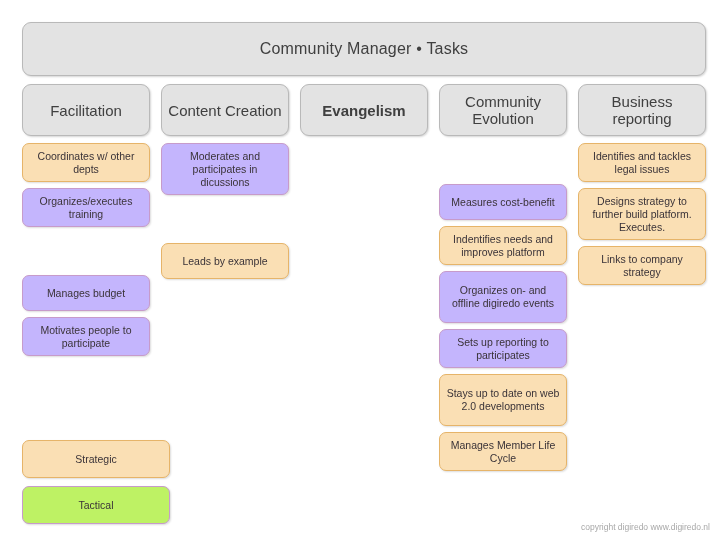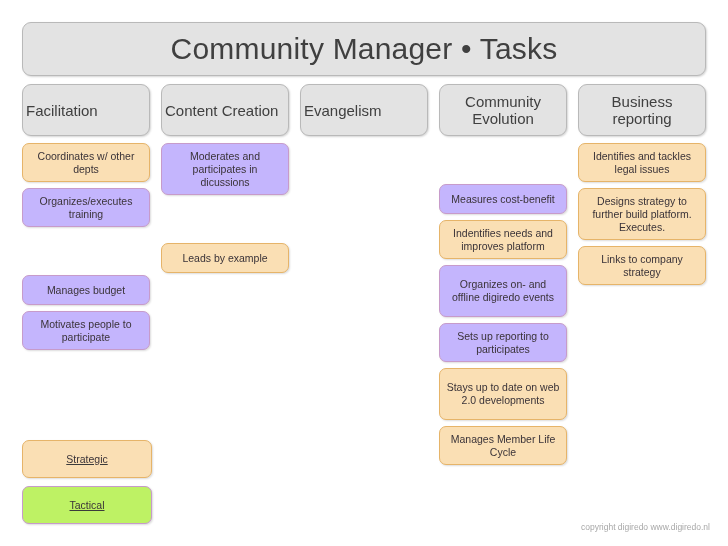--- a/index.html
+++ b/index.html
@@ -35,48 +35,49 @@
     background: #e3e3e3;
     border: 1px solid #b9b9b9;
     border-radius: 9px;
     box-shadow: 1px 1px 2px rgba(0,0,0,0.17);
     display: flex;
     align-items: center;
     justify-content: center;
     box-sizing: border-box;
   }
   .title-bar-text {
-    font-size: 30px;
+    font-size: 16px;
     font-weight: 400;
     color: #404040;
     letter-spacing: 0.2px;
     white-space: nowrap;
   }
 
   
   .column {
     position: absolute;
     top: 84px;
     width: 128px;
   }
   .col-0 { left: 22px; }
   .col-1 { left: 161px; }
-  .col-2 { left: 300px; }
+  .col-2 { left: 300px; font-weight: bold; }
   .col-3 { left: 439px; }
   .col-4 { left: 578px; }
 
   .col-header {
     width: 128px;
     height: 52px;
     background: #e3e3e3;
     border: 1px solid #b9b9b9;
     border-radius: 9px;
     box-shadow: 1px 1px 2px rgba(0,0,0,0.17);
     display: flex;
     align-items: center;
+    justify-content: center;
     text-align: center;
     box-sizing: border-box;
     margin-bottom: 7px;
   }
   .col-header-text {
     font-size: 15px;
     line-height: 17px;
     color: #404040;
     padding: 0 3px;
   }
@@ -106,43 +107,42 @@
 
   .task.strategic {
     background: #fadfb4;
     border-color: #e6b469;
   }
   .task.tactical {
     background: #c4b5fd;
     border-color: #c79bca;
   }
 
-  .lines-1 { height: 30px; margin-top: 48px; }
+  .lines-1 { height: 36px; margin-top: 48px; }
   .lines-2 { height: 39px; }
   .lines-3 { height: 52px; }
 
   
   .legend {
     position: absolute;
     left: 22px;
     top: 440px;
     width: 130px;
   }
   .legend-item {
-    width: 130px;
+    width: 148px;
     height: 38px;
     border-radius: 7px;
     border: 1px solid;
     box-sizing: border-box;
     display: flex;
     align-items: center;
     justify-content: center;
     margin-bottom: 8px;
     box-shadow: 1px 1px 2px rgba(0,0,0,0.14);
-    text-decoration: underline;
   }
   .legend-item.strategic {
     background: #fadfb4;
     border-color: #e6b469;
   }
   .legend-item.tactical {
     background: #bef264;
     border-color: #c79bca;
   }
   .legend-text {

